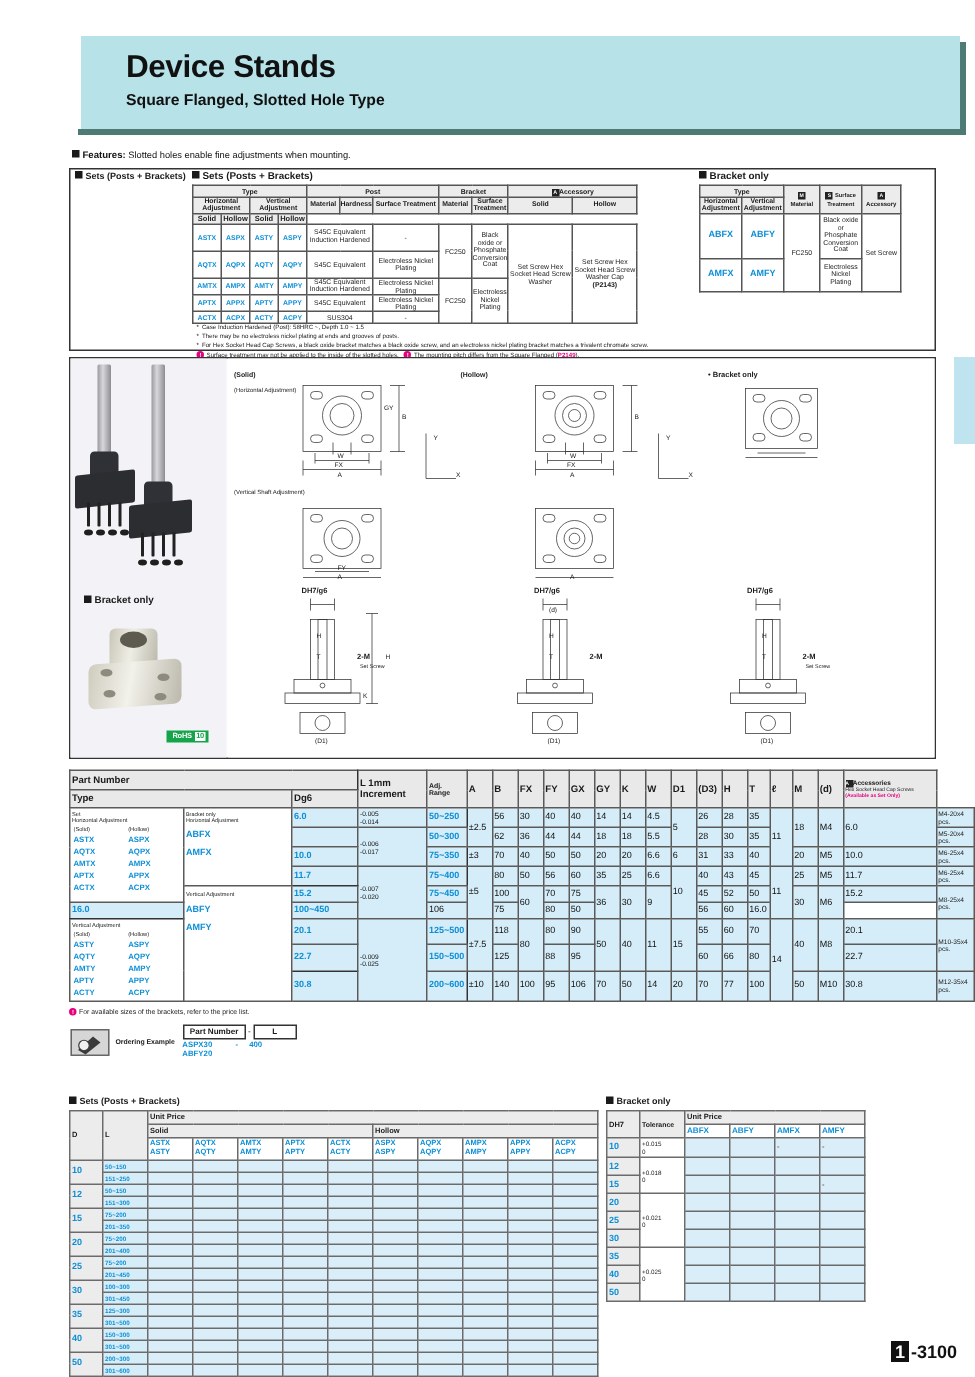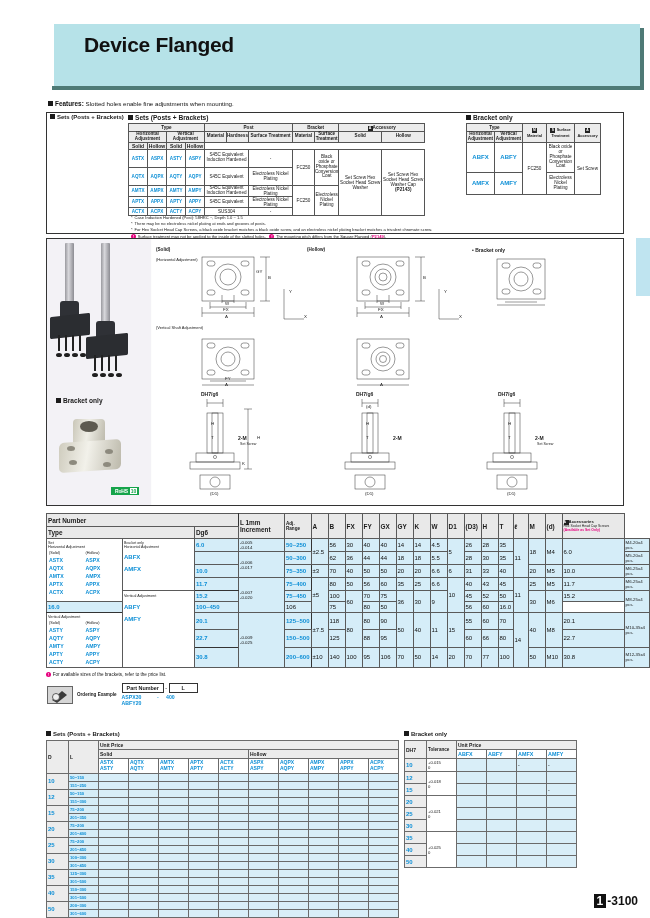--- a/index.html
+++ b/index.html
@@ -141,21 +141,22 @@
   }
   .surf{ position:absolute; font-size:6px; }
 </style>
 </head>
 <body>
 
 <div class="page">
 
   <div class="banner-shadow"></div>
   <div class="banner">
-    <h1>Device Flanged</h1>
+    <h1>Device Stands</h1>
+    <h2>Square Flanged, Slotted Hole Type</h2>
   </div>
 
   <div class="features">
     <span class="sq"></span><b>Features:</b>
     <span>Slotted holes enable fine adjustments when mounting.</span>
   </div>
 
   <div class="topbox"></div>
   <div class="lbl-sets">
     <span class="sq"></span><span>Sets (Posts + Brackets)</span>

